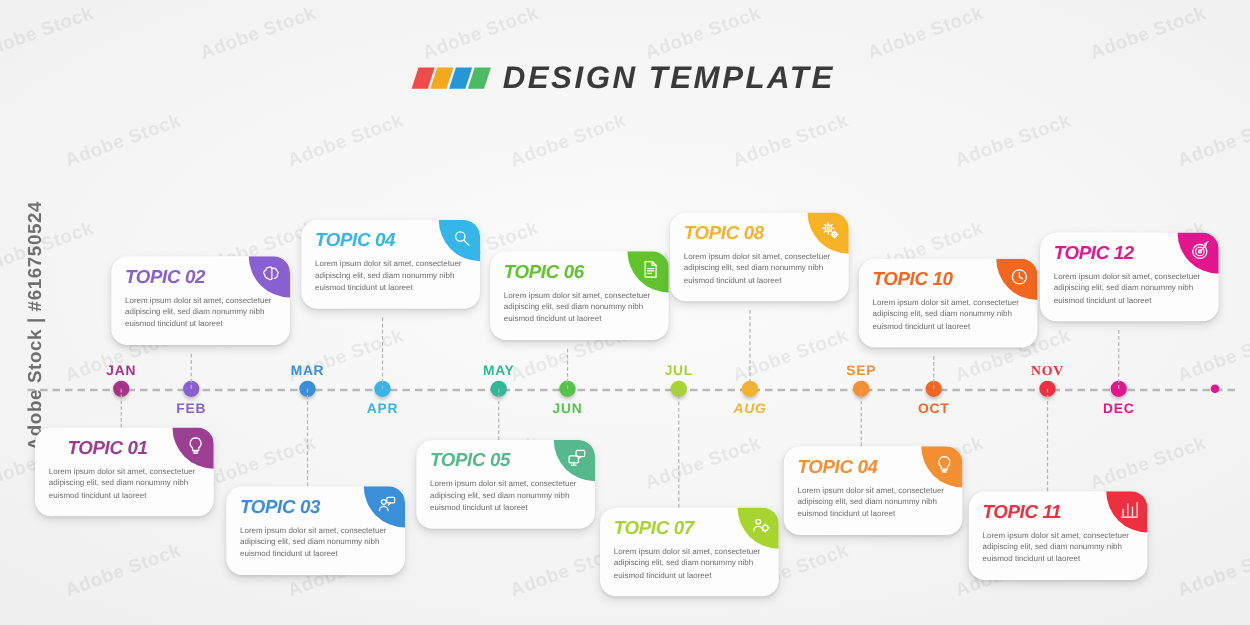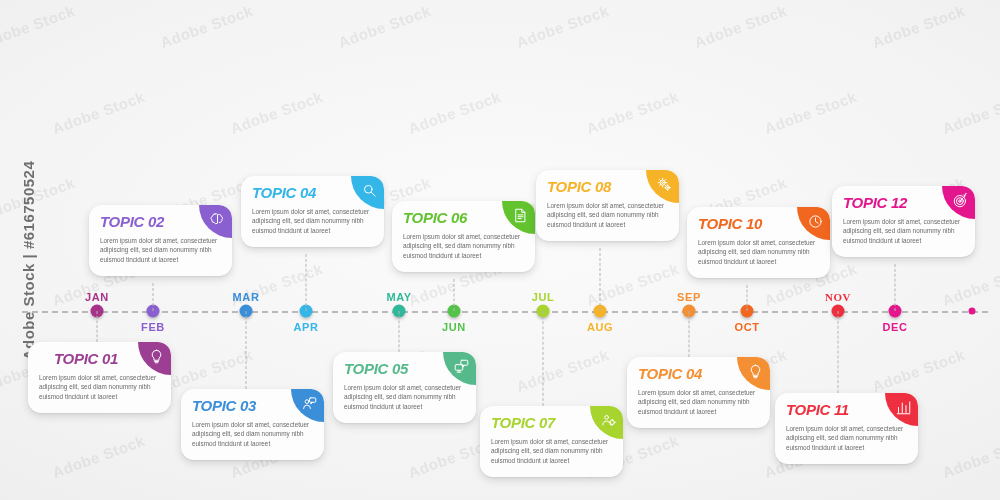--- a/index.html
+++ b/index.html
@@ -151,40 +151,49 @@
       <div class="wm wm-tile" style="left: 228px; top: 448px;">Adobe Stock</div>
       <div class="wm wm-tile" style="left: 406px; top: 448px;">Adobe Stock</div>
       <div class="wm wm-tile" style="left: 584px; top: 448px;">Adobe Stock</div>
       <div class="wm wm-tile" style="left: 762px; top: 448px;">Adobe Stock</div>
       <div class="wm wm-tile" style="left: 940px; top: 448px;">Adobe Stock</div>
     </div>
 
   <div class="wm wm-side">Adobe Stock | #616750524</div>
 
   <div class="header">
+    <div class="subrow">
+      <div class="bars" id="bars">
+          <i style="background: rgb(239, 75, 75);"></i>
+          <i style="background: rgb(244, 168, 29);"></i>
+          <i style="background: rgb(37, 150, 214);"></i>
+          <i style="background: rgb(76, 185, 99);"></i>
+        </div>
+      <div class="subtitle">DESIGN TEMPLATE</div>
+    </div>
   </div>
 
   <div class="axis"></div>
   <div id="timeline-layer">
       <div class="node" style="left: 97px; background: rgb(168, 49, 138);"></div>
       <div class="mlabel above" style="left: 97px; color: rgb(168, 49, 138);">JAN</div>
       <div class="node" style="left: 153px; background: rgb(138, 95, 208);"></div>
       <div class="mlabel below" style="left: 153px; color: rgb(138, 95, 208);">FEB</div>
       <div class="node" style="left: 246px; background: rgb(59, 142, 216);"></div>
       <div class="mlabel above" style="left: 246px; color: rgb(59, 142, 216);">MAR</div>
       <div class="node" style="left: 306px; background: rgb(53, 182, 232);"></div>
       <div class="mlabel below" style="left: 306px; color: rgb(53, 182, 232);">APR</div>
       <div class="node" style="left: 399px; background: rgb(47, 184, 154);"></div>
       <div class="mlabel above" style="left: 399px; color: rgb(47, 184, 154);">MAY</div>
       <div class="node" style="left: 454px; background: rgb(84, 195, 74);"></div>
       <div class="mlabel below" style="left: 454px; color: rgb(84, 195, 74);">JUN</div>
       <div class="node" style="left: 543px; background: rgb(168, 212, 48);"></div>
       <div class="mlabel above" style="left: 543px; color: rgb(168, 212, 48);">JUL</div>
       <div class="node" style="left: 600px; background: rgb(246, 179, 40);"></div>
-      <div class="mlabel below" style="left: 600px; color: rgb(246, 179, 40);">AUG</div>
+      <div class="mlabel below" style="left: 600px; color: rgb(246, 179, 40); font-style: italic;">AUG</div>
       <div class="node" style="left: 689px; background: rgb(245, 143, 52);"></div>
       <div class="mlabel above" style="left: 689px; color: rgb(245, 143, 52);">SEP</div>
       <div class="node" style="left: 747px; background: rgb(242, 103, 31);"></div>
       <div class="mlabel below" style="left: 747px; color: rgb(242, 103, 31);">OCT</div>
       <div class="node" style="left: 838px; background: rgb(238, 47, 63);"></div>
       <div class="mlabel above" style="left: 838px; color: rgb(238, 47, 63); font-family: Liberation Serif, serif;">NOV</div>
       <div class="node" style="left: 895px; background: rgb(228, 22, 142);"></div>
       <div class="mlabel below" style="left: 895px; color: rgb(228, 22, 142);">DEC</div>
       <div class="node end" style="left: 972px; background: rgb(228, 22, 142);"></div>
     </div>

